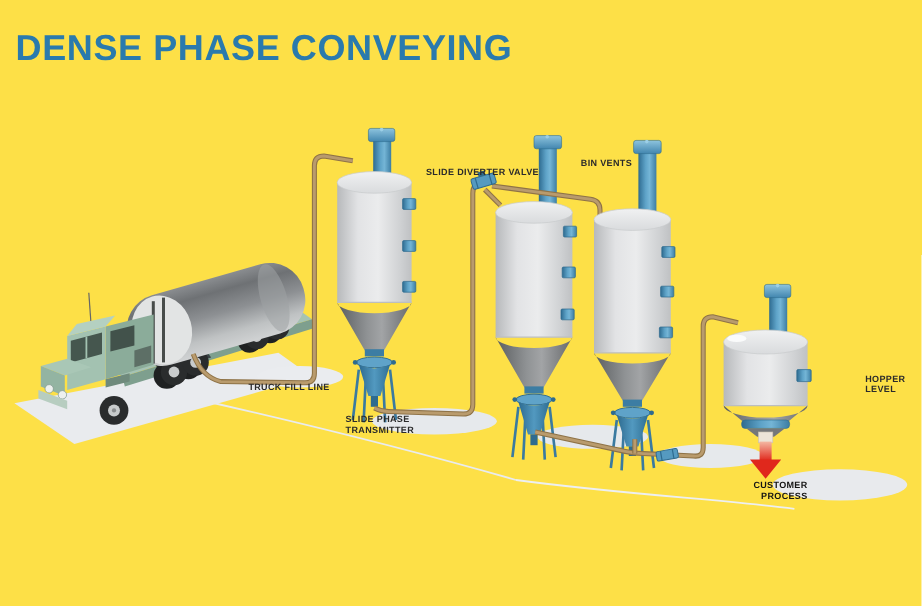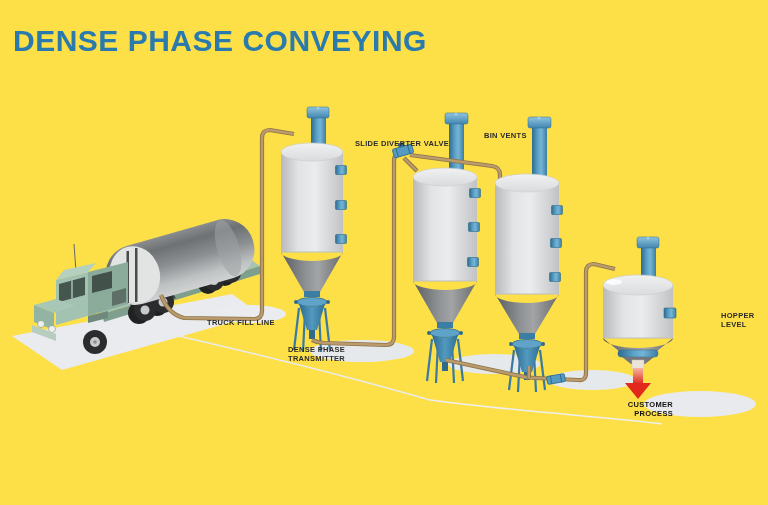--- a/index.html
+++ b/index.html
@@ -260,21 +260,21 @@
   </g>
 
   <g>
     <rect x="633" y="368" width="10" height="16" fill="url(#gArrow)"></rect>
     <polygon points="625,383 651,383 638,399" fill="#e0281c"></polygon>
   </g>
 </svg>
 
 <div class="title">DENSE PHASE CONVEYING</div>
 <div class="label" style="left:171px;top:318px;margin-left:36px;">TRUCK FILL LINE</div>
-<div class="label" style="left:288px;top:345px;">DENSE PHASE
+<div class="label" style="left:288px;top:345px;">SLIDE PHASE
 TRANSMITTER</div>
 <div class="label" style="left:355px;top:139px;">SLIDE DIVERTER VALVE</div>
 <div class="label" style="left:484px;top:131px;">BIN VENTS</div>
 <div class="label" style="left:681px;top:311px;padding-left:40px;">HOPPER LEVEL</div>
 <div class="label center dark" style="left:603px;top:400px;width:70px;">CUSTOMER
 PROCESS</div>
 
 </div>
 
 </body></html>

